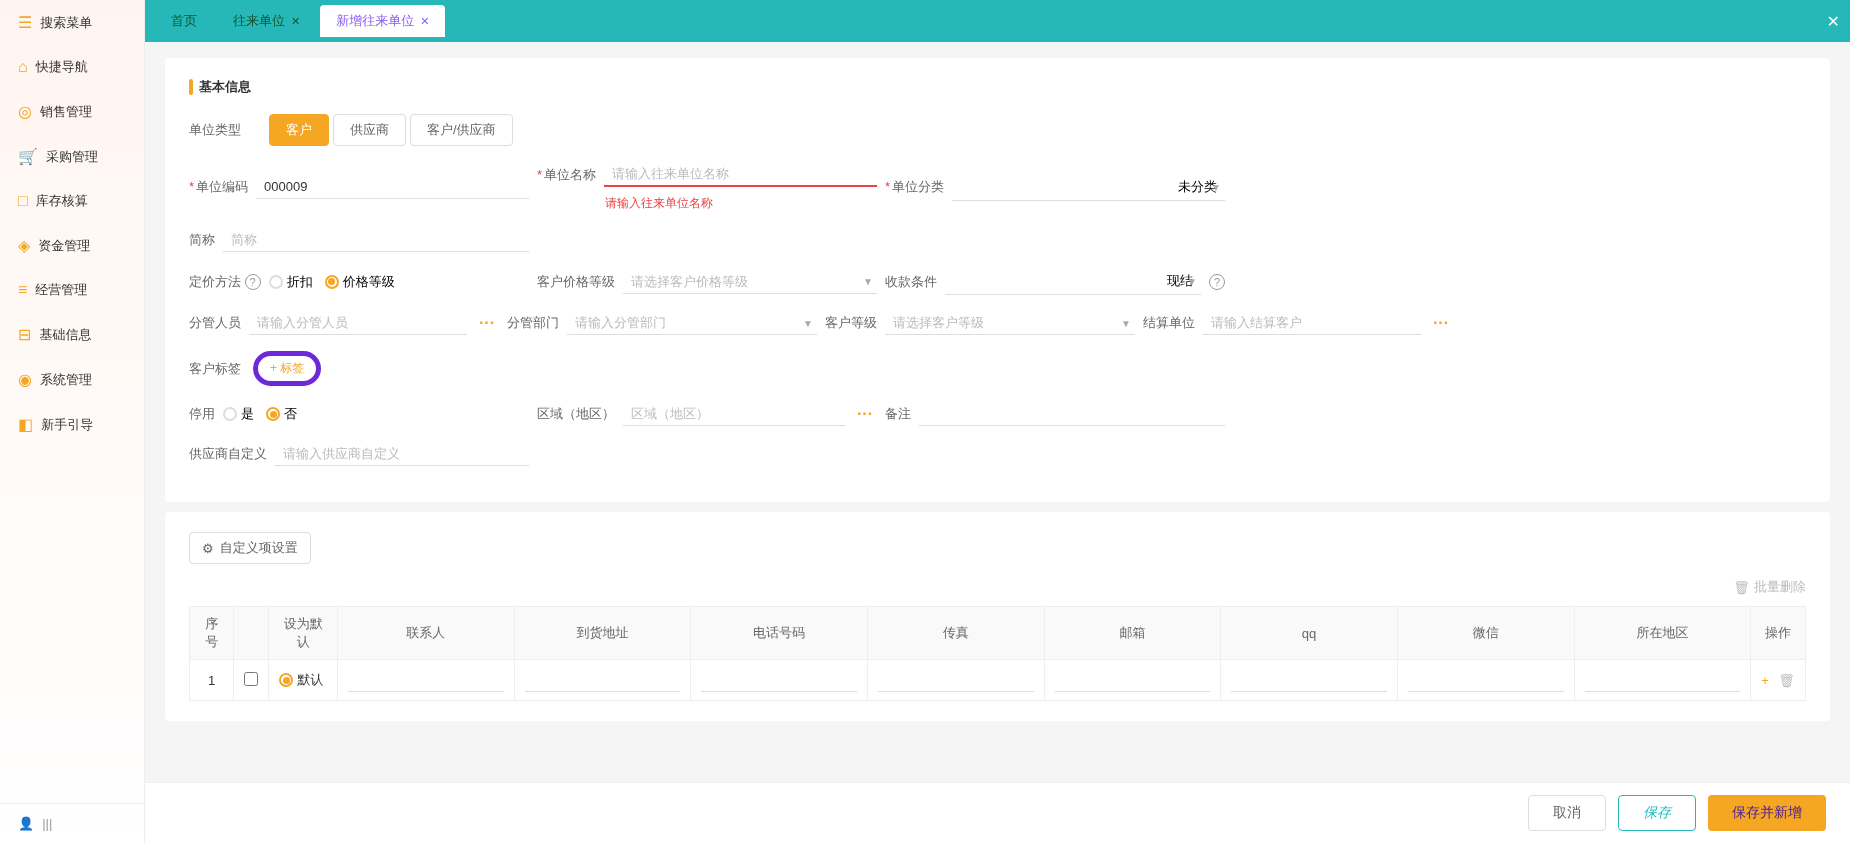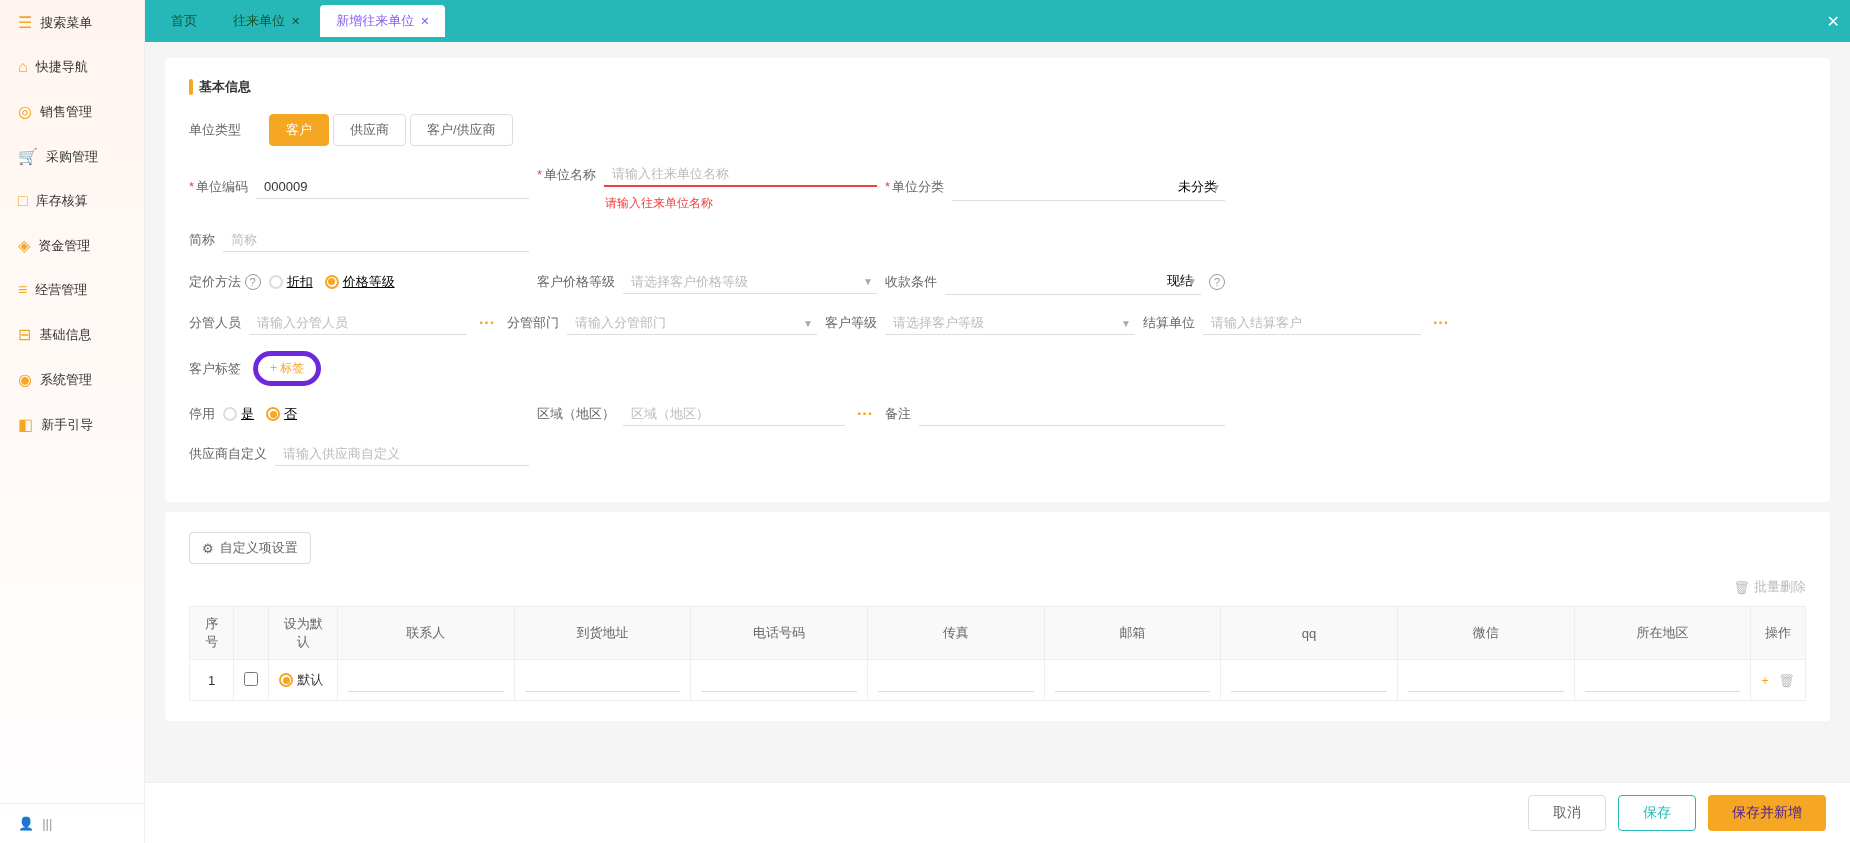--- a/index.html
+++ b/index.html
@@ -159,21 +159,21 @@
     }
     .select-wrapper .chevron {
       position: absolute;
       right: 4px;
       color: #aaa;
       pointer-events: none;
       font-size: 10px;
     }
 
     
-    .radio-group { display: flex; align-items: center; gap: 12px; text-decoration: underline; }
+    .radio-group { display: flex; align-items: center; gap: 12px; }
     .radio-item { display: flex; align-items: center; gap: 4px; cursor: pointer; }
     .radio-circle {
       width: 14px; height: 14px;
       border-radius: 50%;
       border: 2px solid #ddd;
       display: flex; align-items: center; justify-content: center;
     }
     .radio-circle.checked { border-color: #f5a623; }
     .radio-circle.checked::after {
       content: '';
@@ -271,20 +271,21 @@
       font-size: 14px;
     }
     .btn-save {
       padding: 8px 24px;
       border: 1px solid #26b8b8;
       border-radius: 4px;
       cursor: pointer;
       background: #fff;
       color: #26b8b8;
       font-size: 14px;
+      font-style: italic;
     }
     .btn-save-new {
       padding: 8px 24px;
       border: none;
       border-radius: 4px;
       cursor: pointer;
       background: #f5a623;
       color: #4c1d95;
       font-size: 14px;
       text-align: right;

